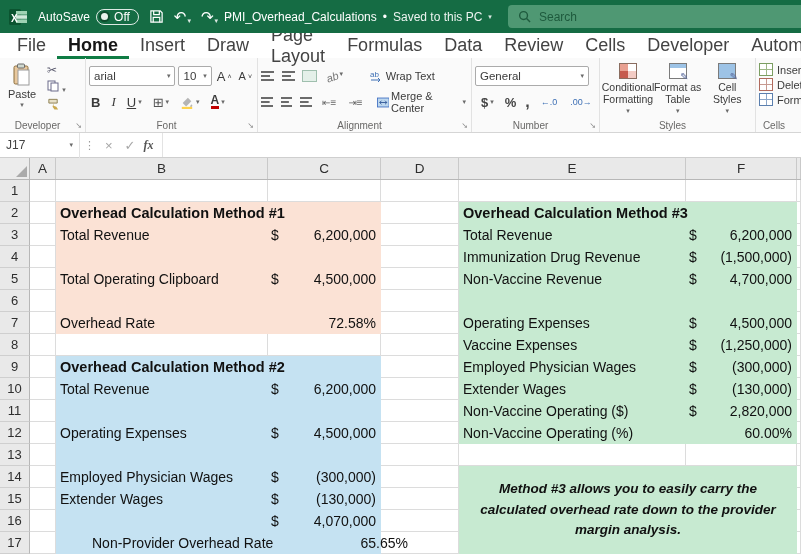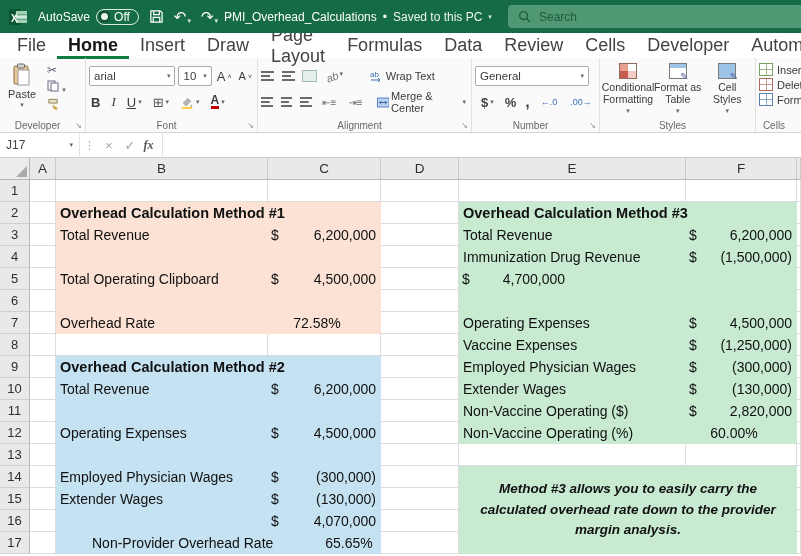--- a/index.html
+++ b/index.html
@@ -103,21 +103,21 @@
   .sheet-row{ display:flex; height:22px; }
   .rowhead{ width:30px; background:#E9E9E9; border-right:1px solid #B7B7B7; border-bottom:1px solid #CFCFCF;
      display:flex; align-items:center; justify-content:center; font-size:13px; color:#2e2e2e; flex:none; }
   .cell{ border-right:1px solid #DCDCDC; border-bottom:1px solid #DCDCDC; flex:none; }
   .block{ position:absolute; }
   .brow{ display:flex; align-items:center; }
   .blabel{ padding-left:4px; white-space:nowrap; overflow:visible; flex:none; }
   .bheader{ font-weight:700; font-size:14.5px; }
   .bval{ flex:none; display:block; }
   .bval.acct{ display:flex; justify-content:space-between; padding:0 5px 0 3px; }
-  .bval.pct{ text-align:center; padding-right:15px; }
+  .bval.pct{ text-align:right; padding-right:5px; }
   .noteblock{ display:flex; align-items:center; justify-content:center; padding:6px 12px; }
   .notetext{ font-style:italic; font-weight:700; font-size:13.5px; text-align:center;
      line-height:1.55; color:#101010; }
 </style>
 </head>
 <body>
 
 <div class="titlebar">
   <span class="xl-icon">
     <svg width="20" height="20" viewBox="0 0 20 20">
@@ -637,20 +637,21 @@
         </div>
       </div>
       <div class="brow" style="height: 22px;">
         <div class="blabel" style="width: 227px;">Immunization Drug Revenue</div>
         <div class="bval acct" style="width: 111px;">
           <span>$</span>
           <span>(1,500,000)</span>
         </div>
       </div>
       <div class="brow" style="height: 22px;">
+        <div class="blabel" style="width: 227px;">Non-Vaccine Revenue</div>
         <div class="bval acct" style="width: 111px;">
           <span>$</span>
           <span>4,700,000</span>
         </div>
       </div>
       <div class="brow" style="height: 22px;">
         <div class="blabel" style="width: 227px;"></div>
         <div class="bval" style="width: 111px;"></div>
       </div>
       <div class="brow" style="height: 22px;">

